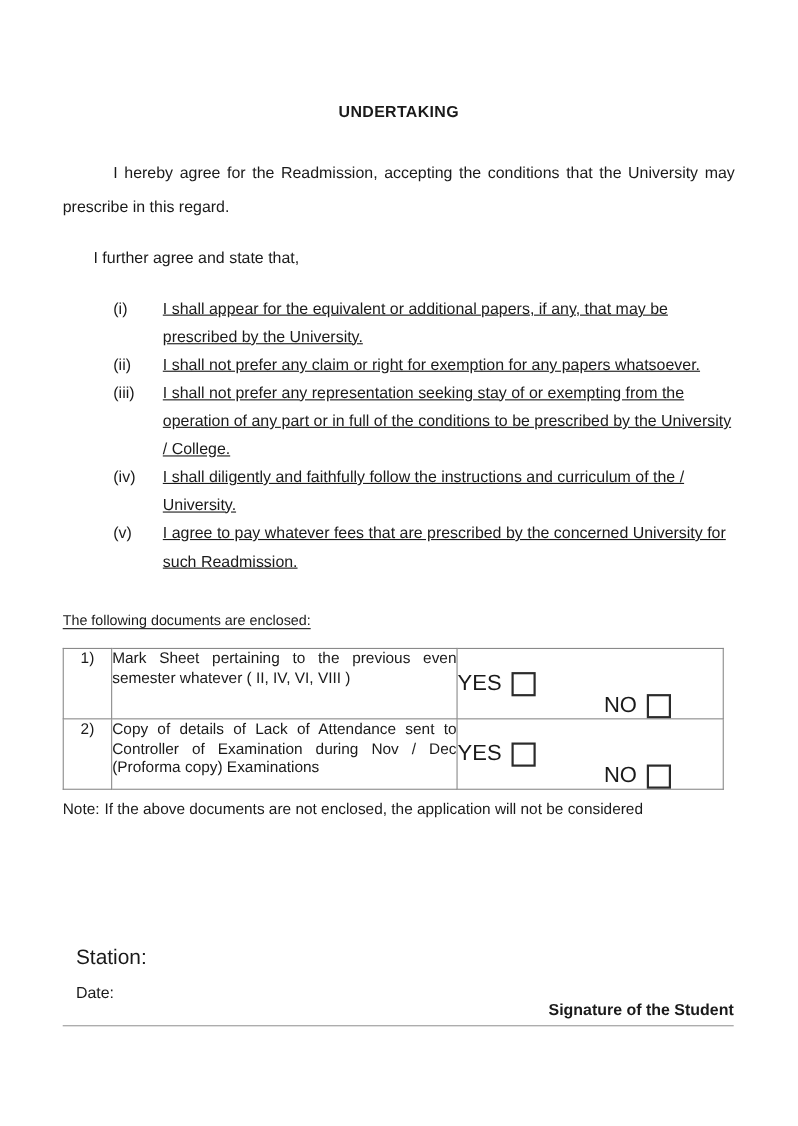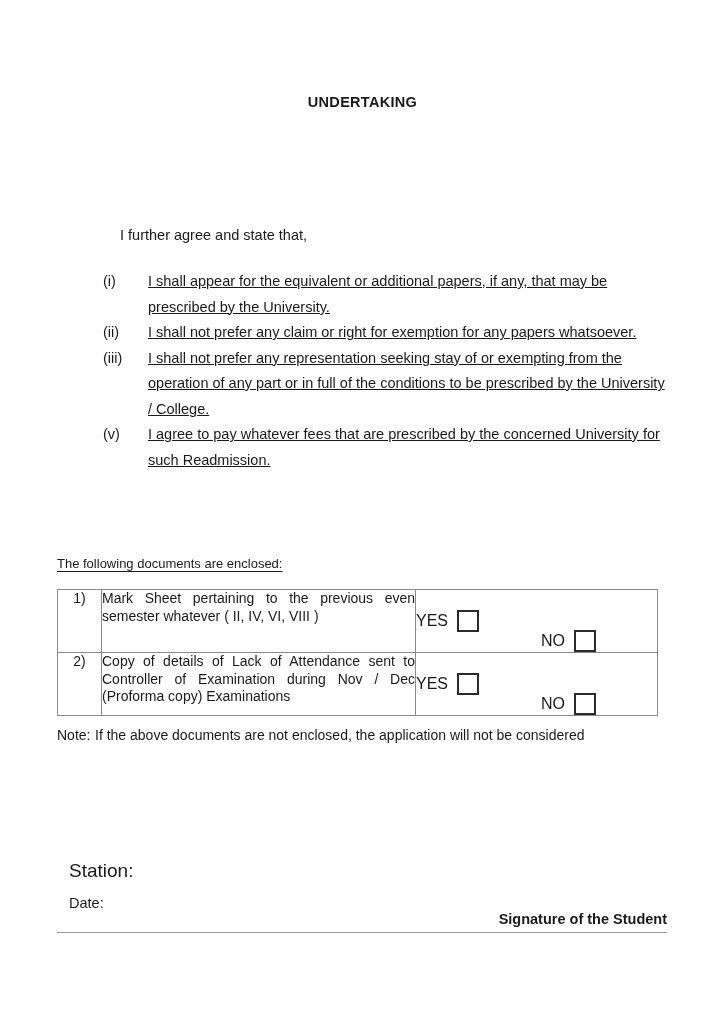--- a/index.html
+++ b/index.html
@@ -39,21 +39,21 @@
   .para {
     position: absolute;
     left: 57px;
     width: 611px;
     font-size: 14.5px;
     line-height: 31px;
     text-align: justify;
     text-justify: inter-word;
   }
   .para-1 { top: 143px; text-indent: 46px; }
-  .para-2 { top: 220px; left: 120px; width: 565px; text-align: left; }
+  .para-2 { top: 220px; left: 85px; width: 565px; text-align: left; }
 
   
   .roman-list {
     position: absolute;
     left: 103px;
     top: 269px;
     width: 565px;
   }
   .roman-item {
     position: relative;
@@ -122,21 +122,21 @@
   .check-row {
     display: flex;
     align-items: center;
     justify-content: flex-start;
     height: 100%;
   }
   .check-group {
     display: flex;
     align-items: center;
     gap: 9px;
-    font-size: 16px;
+    font-size: 20px;
   }
   .check-group.no-group { margin-left: 62px; margin-top: 40px; }
   .checkbox {
     width: 22px;
     height: 22px;
     border: 2px solid #2b2b2b;
     background: #ffffff;
     box-sizing: border-box;
     display: inline-block;
   }
@@ -192,35 +192,40 @@
     background: #9a9a9a;
   }
 </style>
 </head>
 <body>
 
 <div class="page">
 
   <div class="doc-title">UNDERTAKING</div>
 
+  <div class="para para-1">I hereby agree for the Readmission, accepting the conditions that the University may prescribe in this regard.</div>
 
   <div class="para para-2">I further agree and state that,</div>
 
   <div class="roman-list">
     <div class="roman-item">
       <span class="roman-marker">(i)</span>
       <span class="roman-text">I shall appear for the equivalent or additional papers, if any, that may be prescribed by the University.</span>
     </div>
     <div class="roman-item">
       <span class="roman-marker">(ii)</span>
       <span class="roman-text">I shall not prefer any claim or right for exemption for any papers whatsoever.</span>
     </div>
     <div class="roman-item">
       <span class="roman-marker">(iii)</span>
       <span class="roman-text">I shall not prefer any representation seeking stay of or exempting from the operation of any part or in full of the conditions to be prescribed by the University / College.</span>
+    </div>
+    <div class="roman-item">
+      <span class="roman-marker">(iv)</span>
+      <span class="roman-text">I shall diligently and faithfully follow the instructions and curriculum of the / University.</span>
     </div>
     <div class="roman-item">
       <span class="roman-marker">(v)</span>
       <span class="roman-text">I agree to pay whatever fees that are prescribed by the concerned University for such Readmission.</span>
     </div>
   </div>
 
   <div class="enclosed-heading">The following documents are enclosed:</div>
 
   <table class="docs-table">

